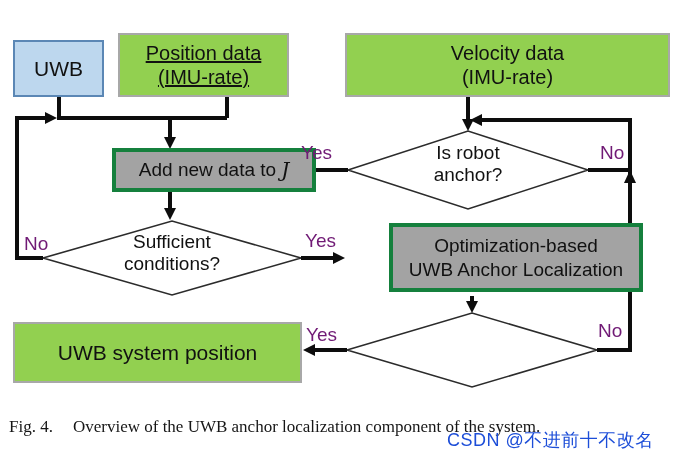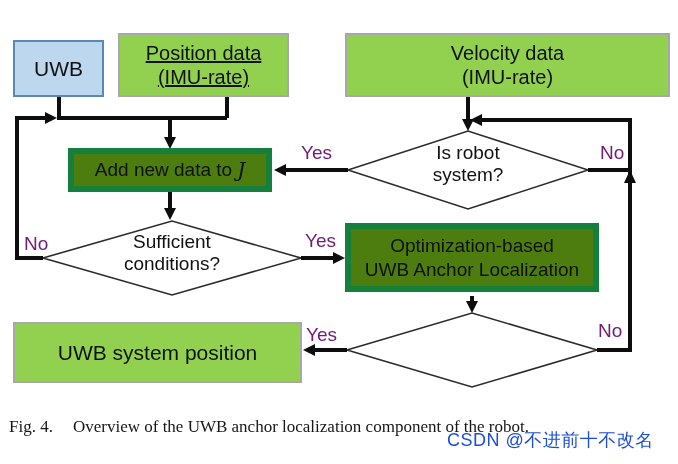--- a/index.html
+++ b/index.html
@@ -3,21 +3,21 @@
 <meta charset="utf-8">
 <style>
   html,body{margin:0;padding:0;background:#fff;}
   #stage{position:relative;width:678px;height:464px;background:#ffffff;overflow:hidden;
          font-family:"Liberation Sans",sans-serif;color:#111;}
   #wires{position:absolute;left:0;top:0;width:678px;height:464px;}
   .box{position:absolute;box-sizing:border-box;display:flex;flex-direction:column;
        align-items:center;justify-content:center;text-align:center;line-height:1.22;}
   .green{background:#92d050;border:2px solid #a8a8a8;}
   .blue{background:#bdd7ee;border:2px solid #5b87b5;}
-  .white{background:#4d7c0f;border:6px solid #15803d;}
+  .white{background:#a3a3a3;border:4px solid #15803d;margin-left:44px;}
   .dmtext{position:absolute;text-align:center;line-height:1.18;}
   .elabel{position:absolute;font-size:19px;color:#701a75;}
   #uwb{left:13px;top:40px;width:91px;height:57px;font-size:21px;}
   #position-data{left:118px;top:33px;width:171px;height:64px;font-size:20px;text-decoration:underline;}
   #velocity-data{left:345px;top:33px;width:325px;height:64px;font-size:20px;}
   #add-data{left:68px;top:148px;width:204px;height:44px;font-size:19px;flex-direction:row;}
   #add-data .sym{font-family:"DejaVu Serif",serif;font-style:italic;font-size:20px;margin-left:5px;}
   #optimization{left:345px;top:223px;width:254px;height:69px;font-size:19px;}
   #anchor-position{left:13px;top:322px;width:289px;height:61px;font-size:21px;}
   #t-moving{left:393px;top:142px;width:150px;font-size:19px;}
@@ -104,32 +104,32 @@
     <div>Optimization-based</div>
     <div>UWB Anchor Localization</div>
   </div>
 
   <div class="box green" id="anchor-position">
     <div>UWB system position</div>
   </div>
 
   <div class="dmtext" id="t-moving">
     <div>Is robot</div>
-    <div>system?</div>
+    <div>anchor?</div>
   </div>
   <div class="dmtext" id="t-sufficient">
     <div>Sufficient</div>
     <div>conditions?</div>
   </div>
 
   <span class="elabel" id="lbl-moving-yes">Yes</span>
   <span class="elabel" id="lbl-moving-no">No</span>
   <span class="elabel" id="lbl-sufficient-no">No</span>
   <span class="elabel" id="lbl-sufficient-yes">Yes</span>
   <span class="elabel" id="lbl-termination-yes">Yes</span>
   <span class="elabel" id="lbl-termination-no">No</span>
 
   <div id="caption">
-    <span>Fig. 4.</span><span class="cap-text">Overview of the UWB anchor localization component of the robot.</span>
+    <span>Fig. 4.</span><span class="cap-text">Overview of the UWB anchor localization component of the system.</span>
   </div>
   <div id="watermark">CSDN @不进前十不改名</div>
 
 </div>
 
 </body></html>

